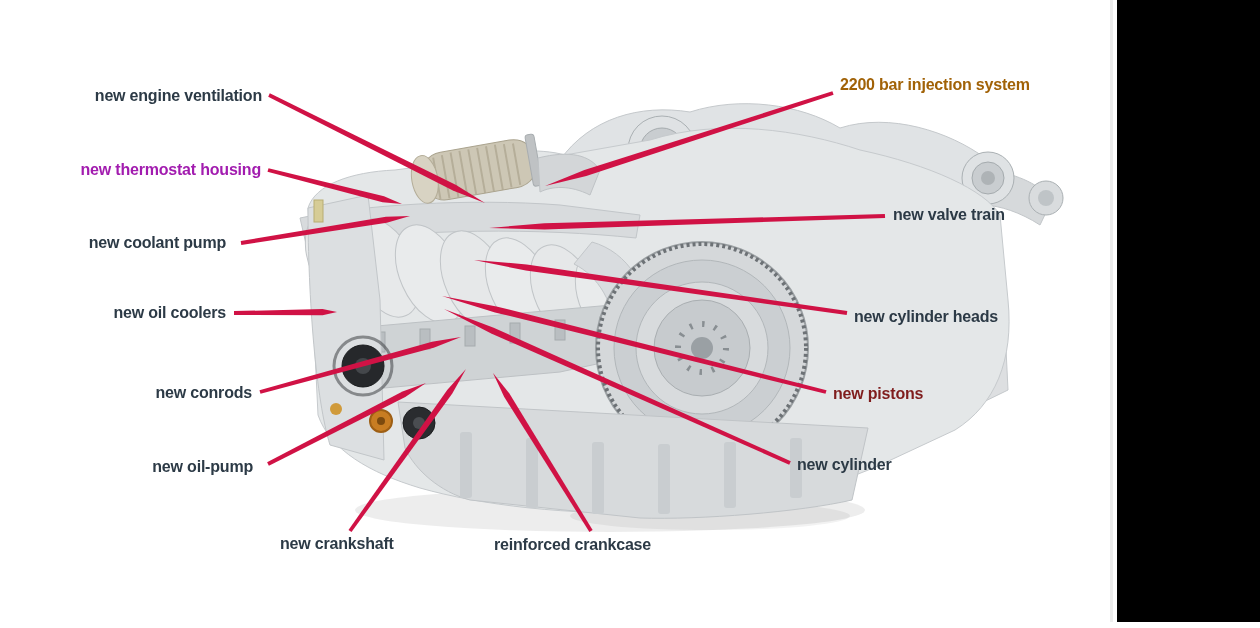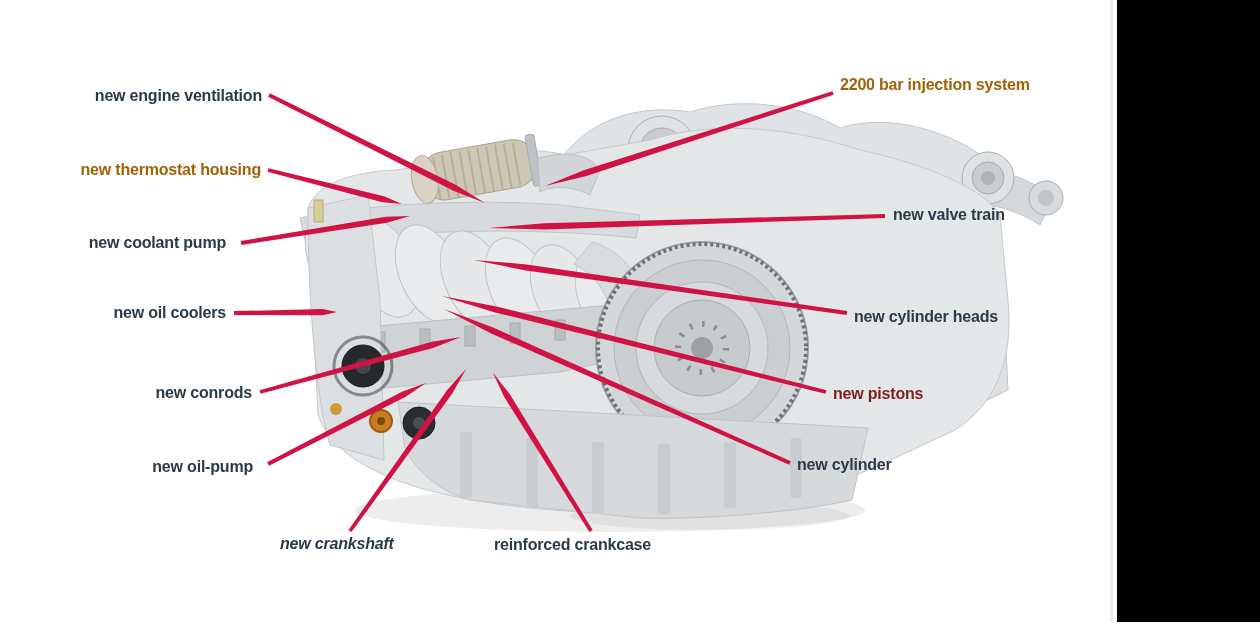--- a/index.html
+++ b/index.html
@@ -139,26 +139,26 @@
         <polygon points="832.4,91.2 584.4,170.0 545.0,186.0 586.3,175.9 833.6,94.8" fill="#d01245"></polygon>
         <polygon points="884.9,214.1 544.3,223.2 489.0,228.0 544.5,229.4 885.1,217.9" fill="#d01245"></polygon>
         <polygon points="847.3,311.1 526.7,264.4 474.0,260.0 525.8,270.5 846.7,314.9" fill="#d01245"></polygon>
         <polygon points="826.5,390.2 496.5,306.4 442.0,296.0 495.0,312.4 825.5,393.8" fill="#d01245"></polygon>
         <polygon points="790.8,461.3 493.7,327.7 444.0,309.0 491.2,333.4 789.2,464.7" fill="#d01245"></polygon>
       </g>
   </svg>
 
   <div id="labels-layer">
       <div class="callout-label" style="color: rgb(44, 58, 70); top: 87px; right: 998px;">new engine ventilation</div>
-      <div class="callout-label" style="color: #a16207; top: 161px; right: 999px;">new thermostat housing</div>
+      <div class="callout-label" style="color: #a21caf; top: 161px; right: 999px;">new thermostat housing</div>
       <div class="callout-label" style="color: rgb(44, 58, 70); top: 234px; right: 1034px;">new coolant pump</div>
       <div class="callout-label" style="color: rgb(44, 58, 70); top: 304px; right: 1034px;">new oil coolers</div>
       <div class="callout-label" style="color: rgb(44, 58, 70); top: 384px; right: 1008px;">new conrods</div>
       <div class="callout-label" style="color: rgb(44, 58, 70); top: 458px; right: 1007px;">new oil-pump</div>
-      <div class="callout-label" style="color: rgb(44, 58, 70); top: 535px; left: 280px; font-style: italic;">new crankshaft</div>
+      <div class="callout-label" style="color: rgb(44, 58, 70); top: 535px; left: 280px;">new crankshaft</div>
       <div class="callout-label" style="color: rgb(44, 58, 70); top: 536px; left: 494px;">reinforced crankcase</div>
       <div class="callout-label" style="color: #a16207; top: 76px; left: 840px;">2200 bar injection system</div>
       <div class="callout-label" style="color: rgb(44, 58, 70); top: 206px; left: 893px;">new valve train</div>
       <div class="callout-label" style="color: rgb(44, 58, 70); top: 308px; left: 854px;">new cylinder heads</div>
       <div class="callout-label" style="color: #7f1d1d; top: 385px; left: 833px;">new pistons</div>
       <div class="callout-label" style="color: rgb(44, 58, 70); top: 456px; left: 797px;">new cylinder</div>
     </div>
 
   <div id="right-black-panel" style="left: 1117px; width: 143px; height: 622px; background: rgb(0, 0, 0);"></div>
   <div id="panel-divider" style="left: 1110px; width: 3px; height: 622px; background: rgb(237, 237, 237);"></div>

